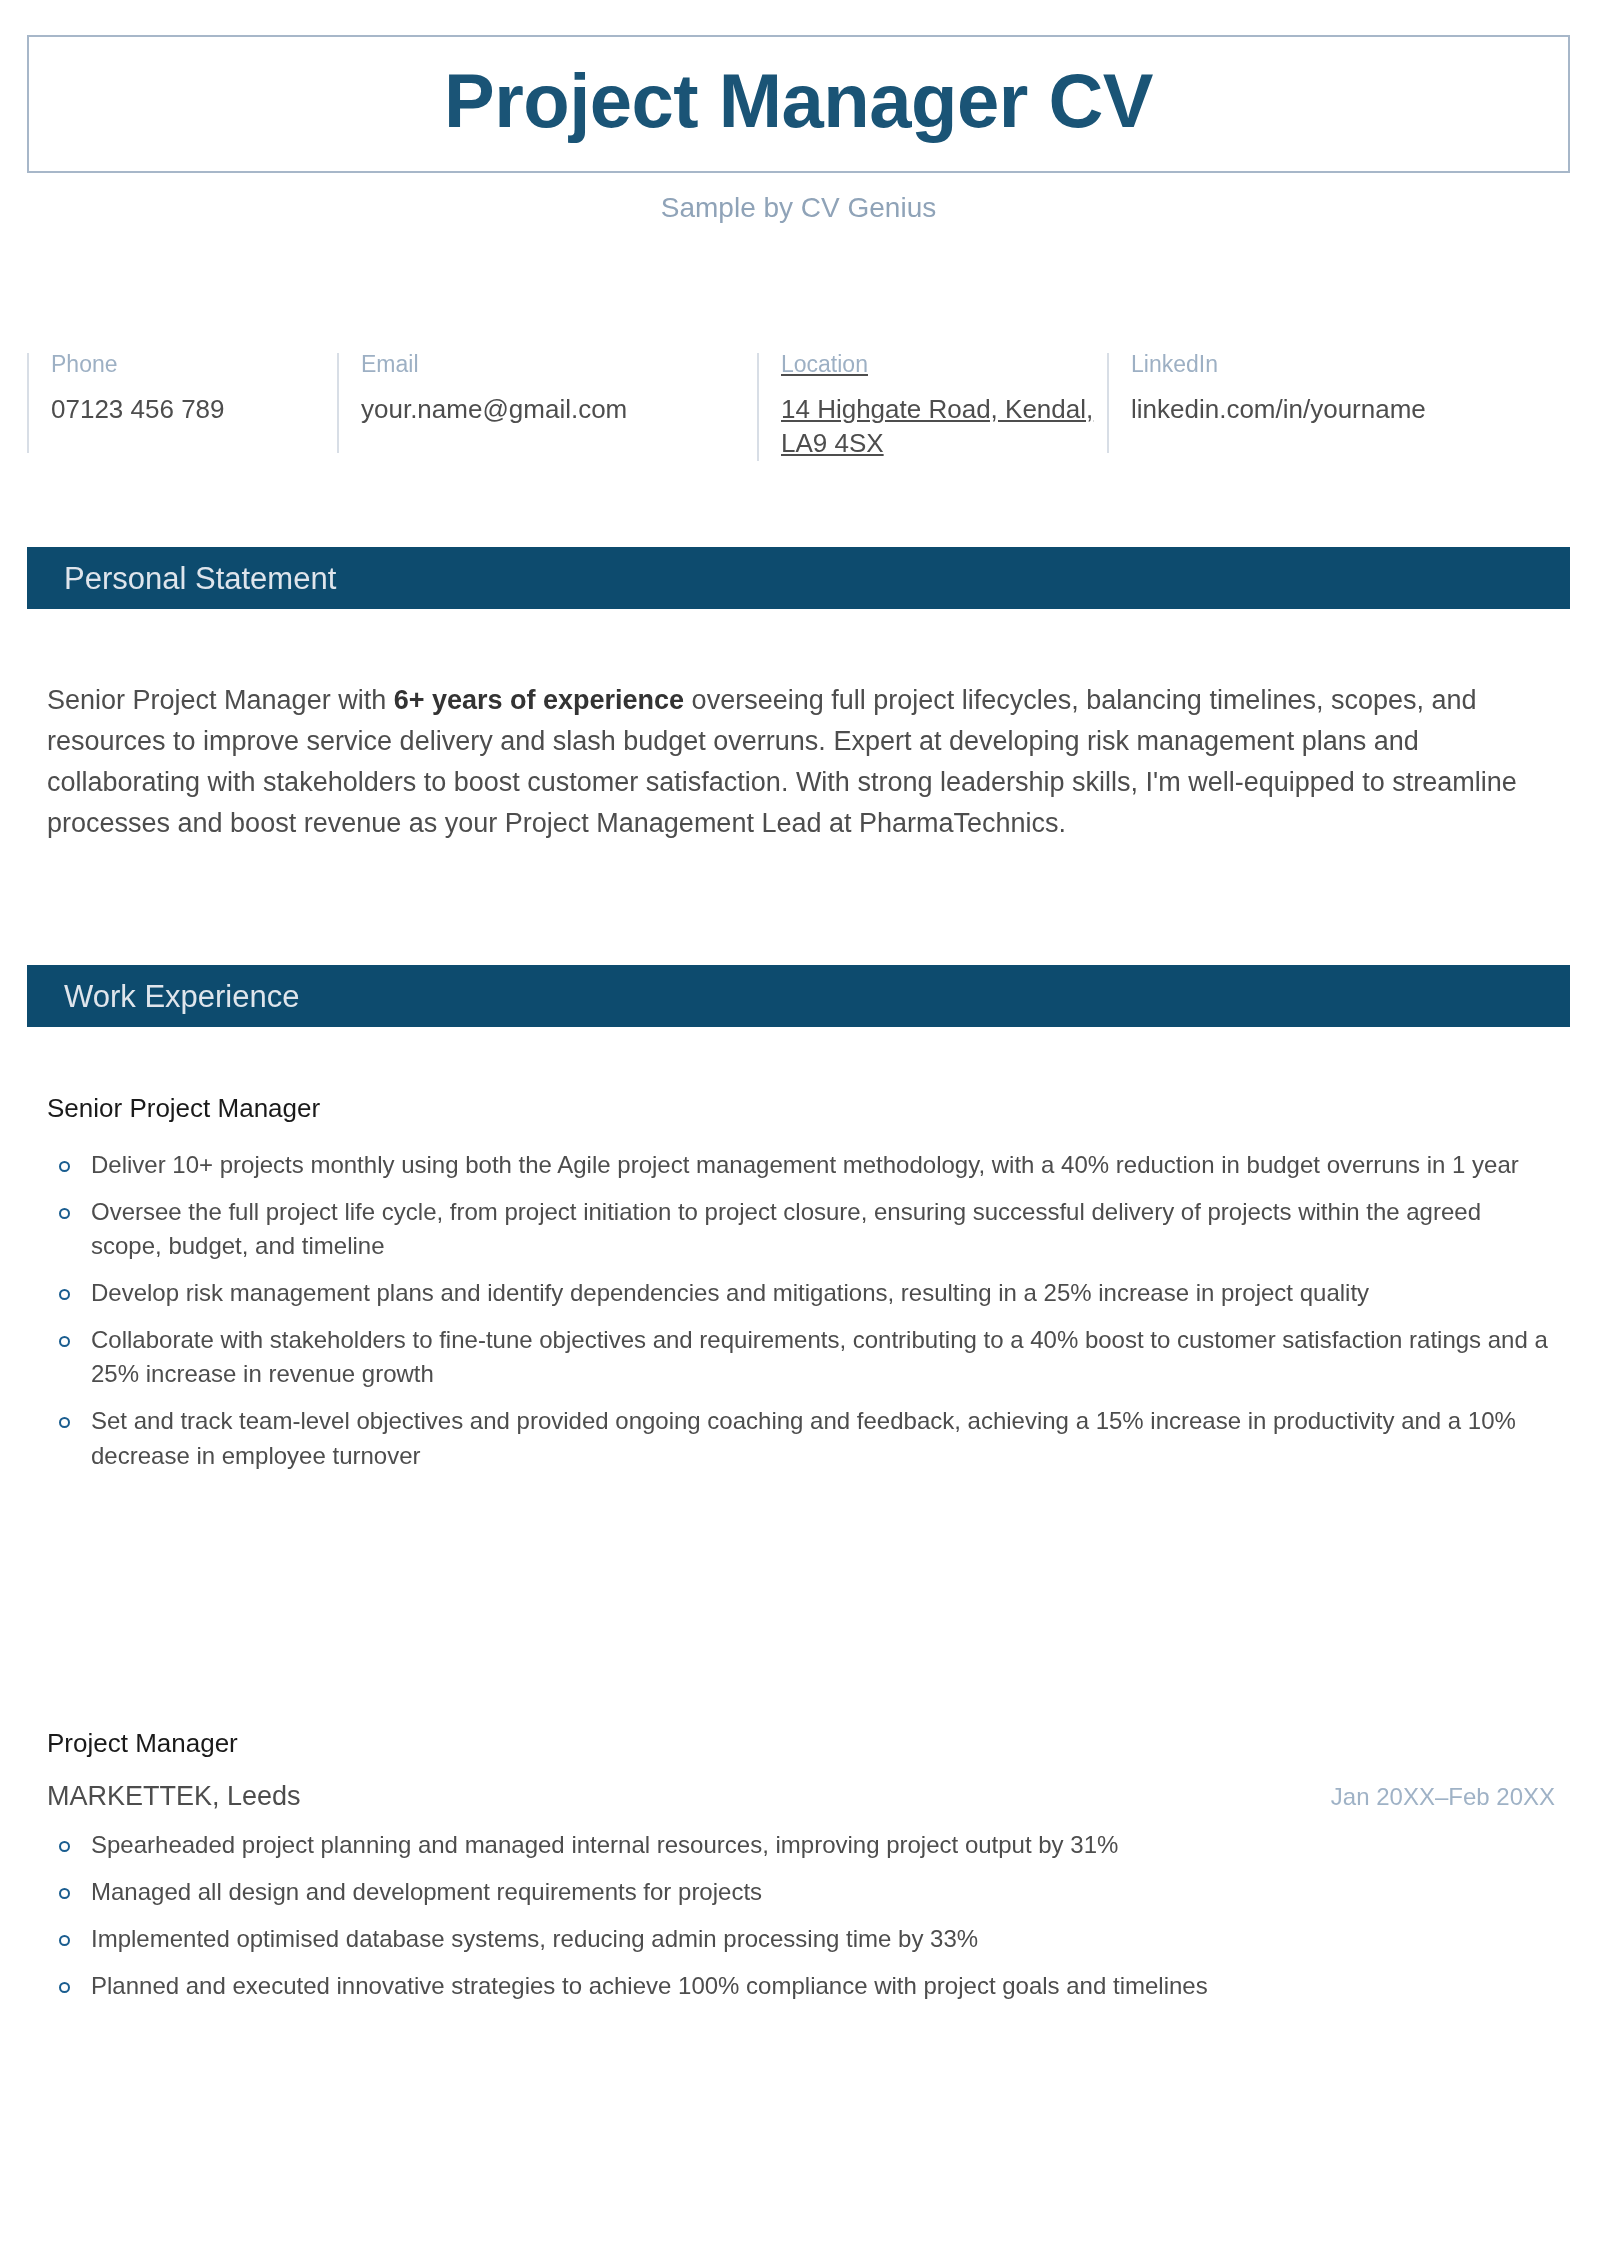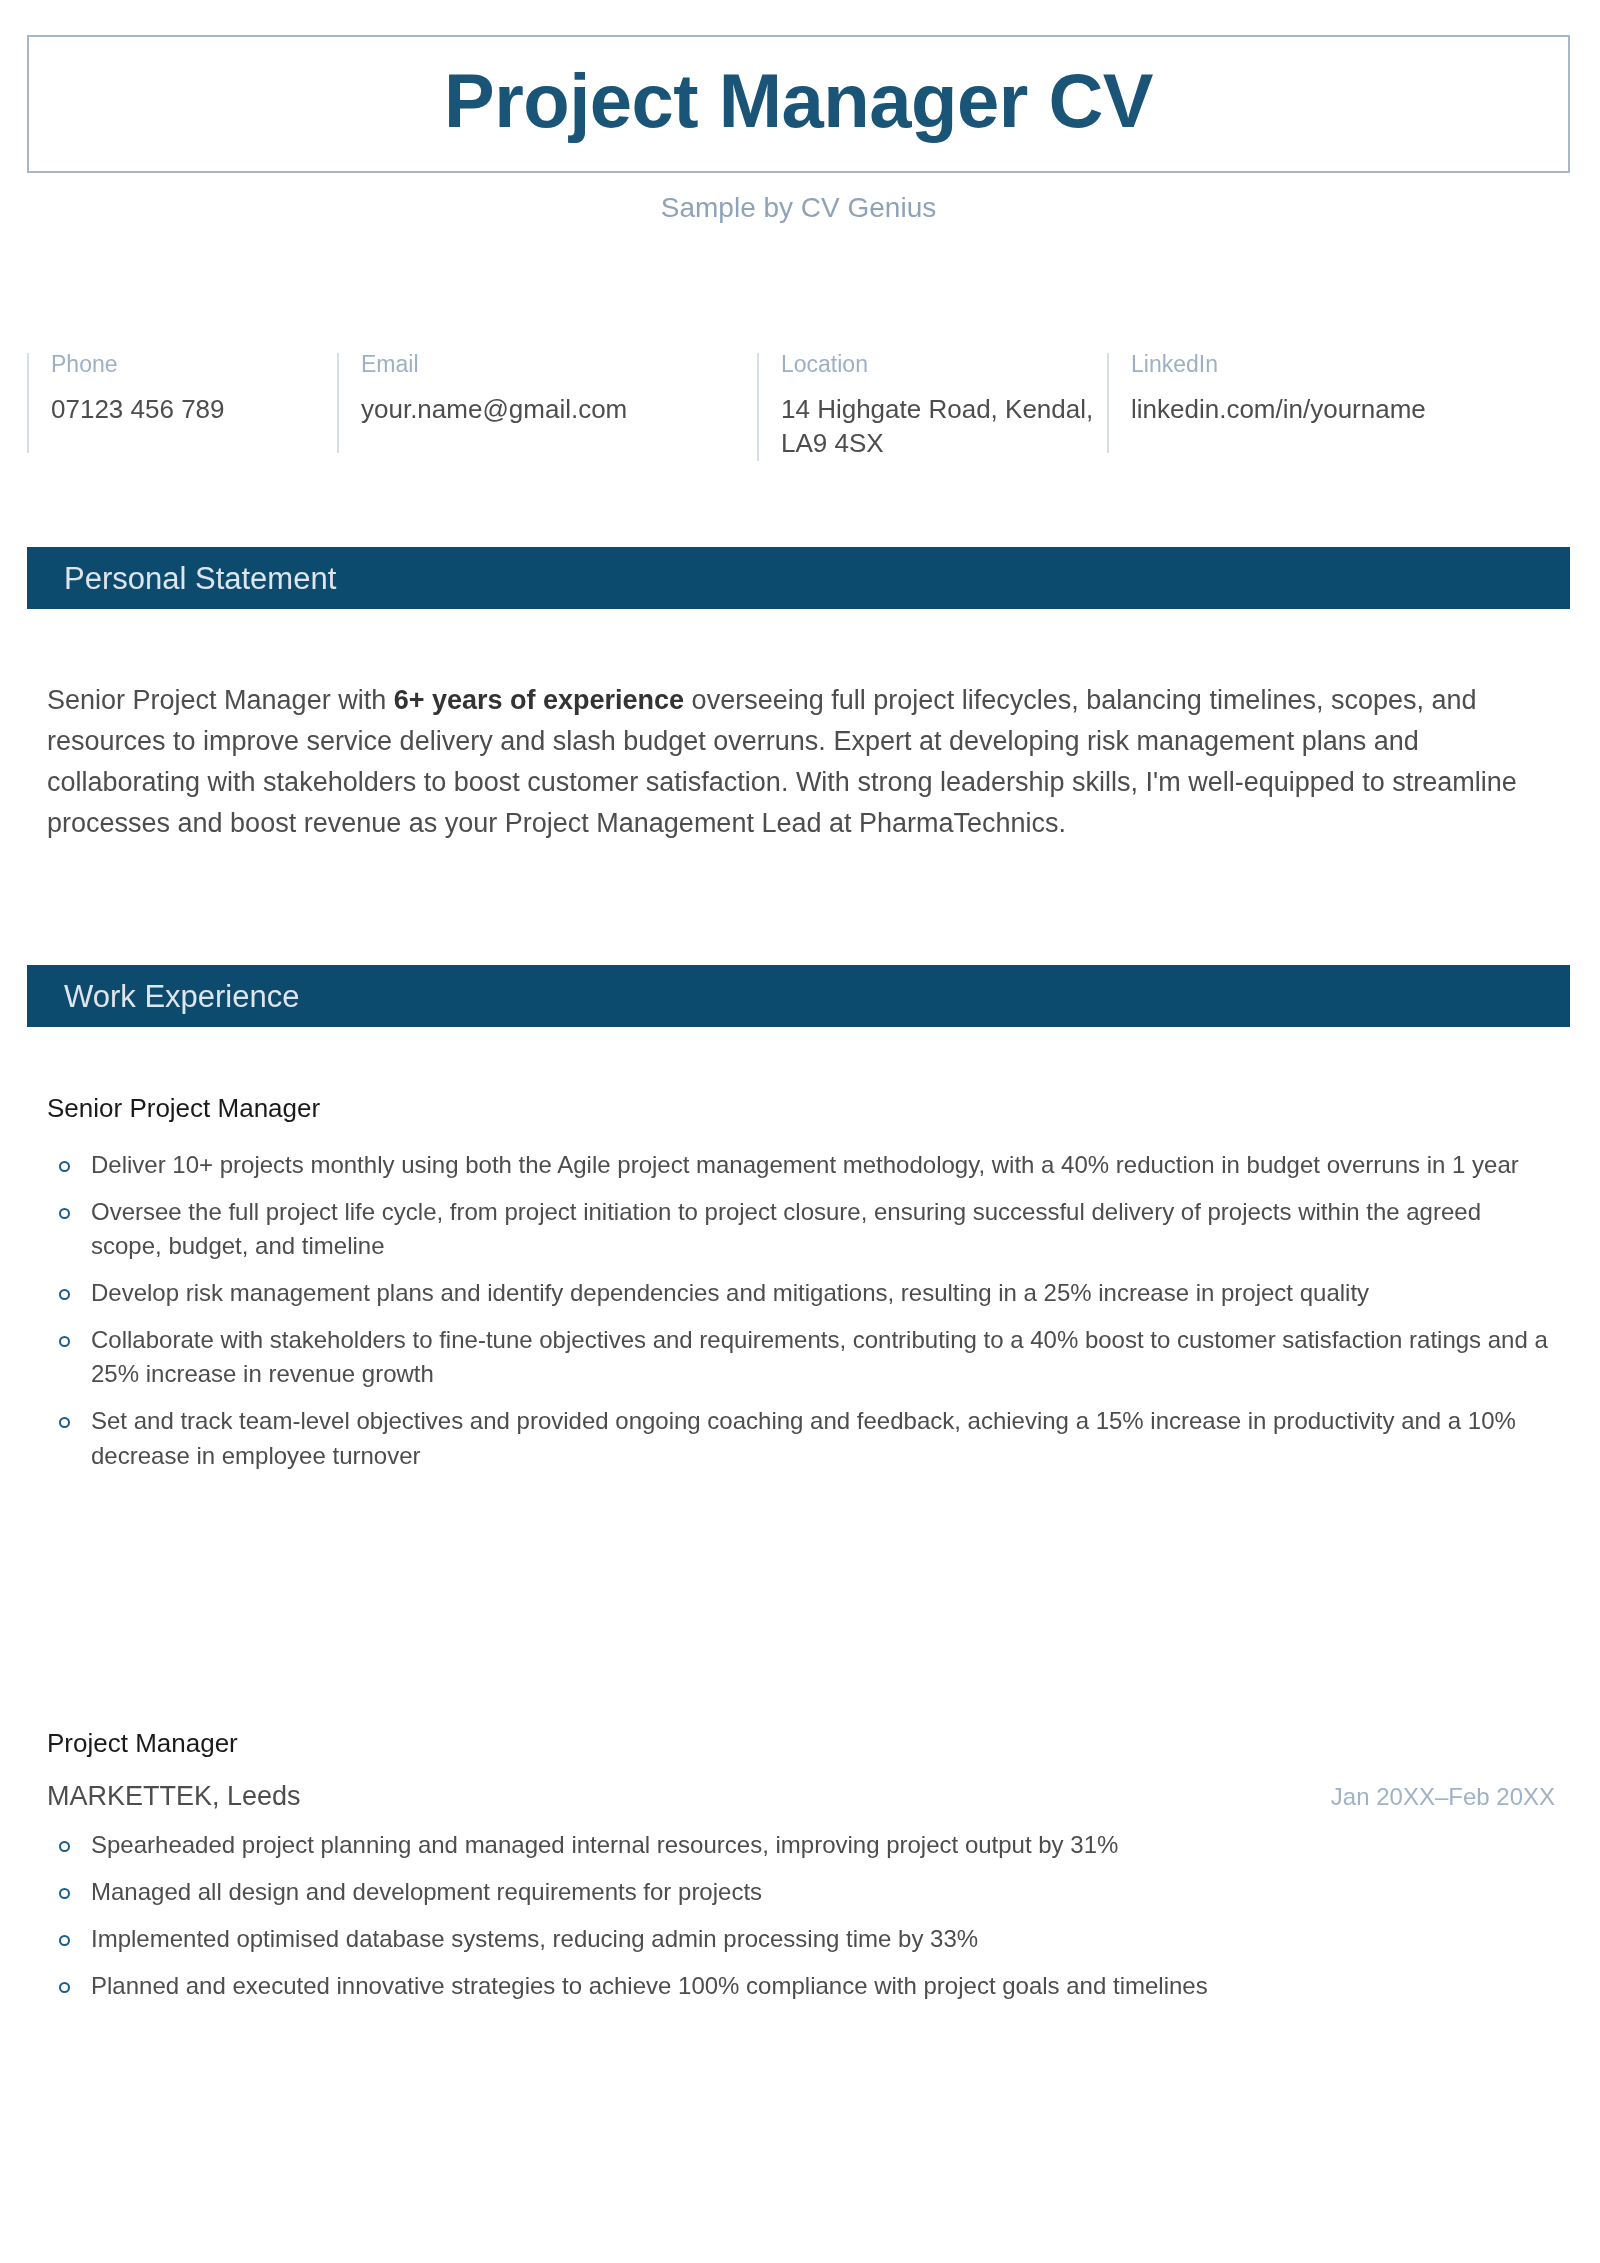--- a/index.html
+++ b/index.html
@@ -76,21 +76,21 @@
     align-items: flex-start;
   }
   .contact-cell {
     border-left: 2px solid #d8dee6;
     padding: 0 0 0 22px;
     box-sizing: border-box;
     min-height: 100px;
   }
   .c-phone    { width: 310px; }
   .c-email    { width: 420px; }
-  .c-location { width: 350px; }
+  .c-location { width: 350px; text-decoration: underline; }
   .c-linkedin { width: 420px; }
 
   .contact-label {
     font-size: 23px;
     color: #9db0c4;
     line-height: 1;
     margin-bottom: 17px;
   }
   .contact-value {
     font-size: 26px;

